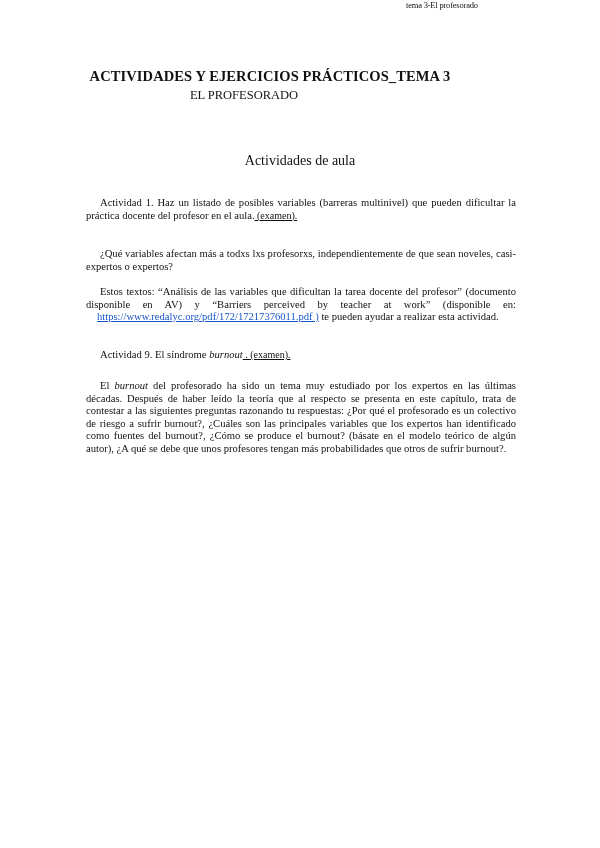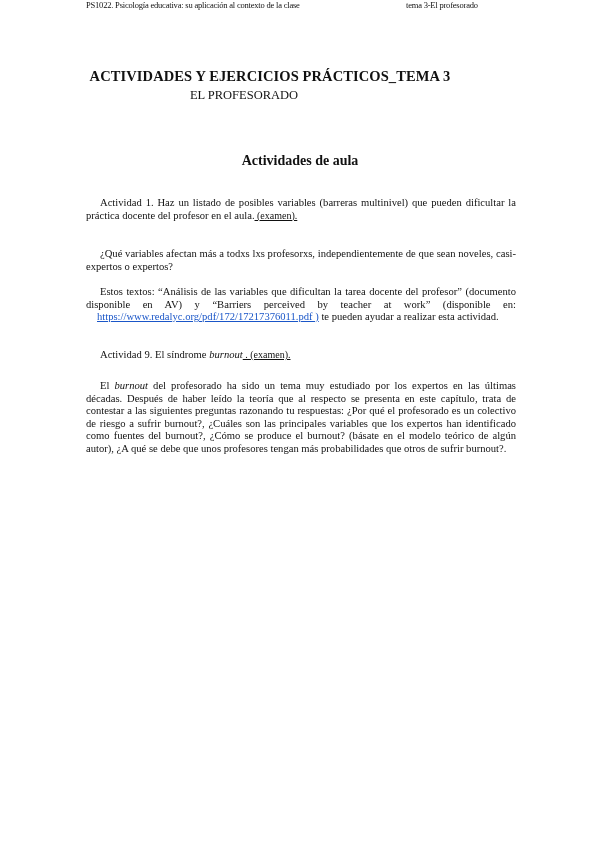--- a/index.html
+++ b/index.html
@@ -16,40 +16,39 @@
   .title {
     position: absolute; top: 68px; left: 0; width: 540px; text-align: center;
     font-size: 14.5px; font-weight: bold; letter-spacing: 0.1px;
   }
   .subtitle {
     position: absolute; top: 88px; left: 0; width: 488px; text-align: center;
     font-size: 12.5px;
   }
   .section {
     position: absolute; top: 153px; left: 0; width: 600px; text-align: center;
-    font-size: 14px; font-weight: bold;
+    font-size: 14px; font-weight: normal;
   }
   .para {
     position: absolute; left: 86px; width: 430px;
     font-size: 10.6px; line-height: 12.6px; text-align: justify; text-indent: 14px;
   }
   .p1 { top: 197px; }
   .p2 { top: 248px; }
   .p3 { top: 286px; }
   .p4 { top: 349px; }
   .p5 { top: 380px; }
   .link { color: #1a56c8; text-decoration: underline; padding-left: 11px; }
   b { font-weight: normal; }
   .exam { font-size: 10px; text-decoration: underline; }
 </style>
 </head>
 <body>
 
 <div class="header">
-  <span class="left">PS1022. Psicología educativa: su aplicación al contexto de la clase</span>
   <span class="right">tema 3-El profesorado</span>
 </div>
 
 <div class="title">ACTIVIDADES Y EJERCICIOS PRÁCTICOS_TEMA 3</div>
 <div class="subtitle">EL PROFESORADO</div>
 <div class="section">Actividades de aula</div>
 
 <div class="para p1">
   <b>Actividad 1</b><span>. Haz un listado de posibles variables (barreras multinivel) que pueden dificultar la práctica docente del profesor en el aula.</span><span class="exam"> (examen).</span>
 </div>

